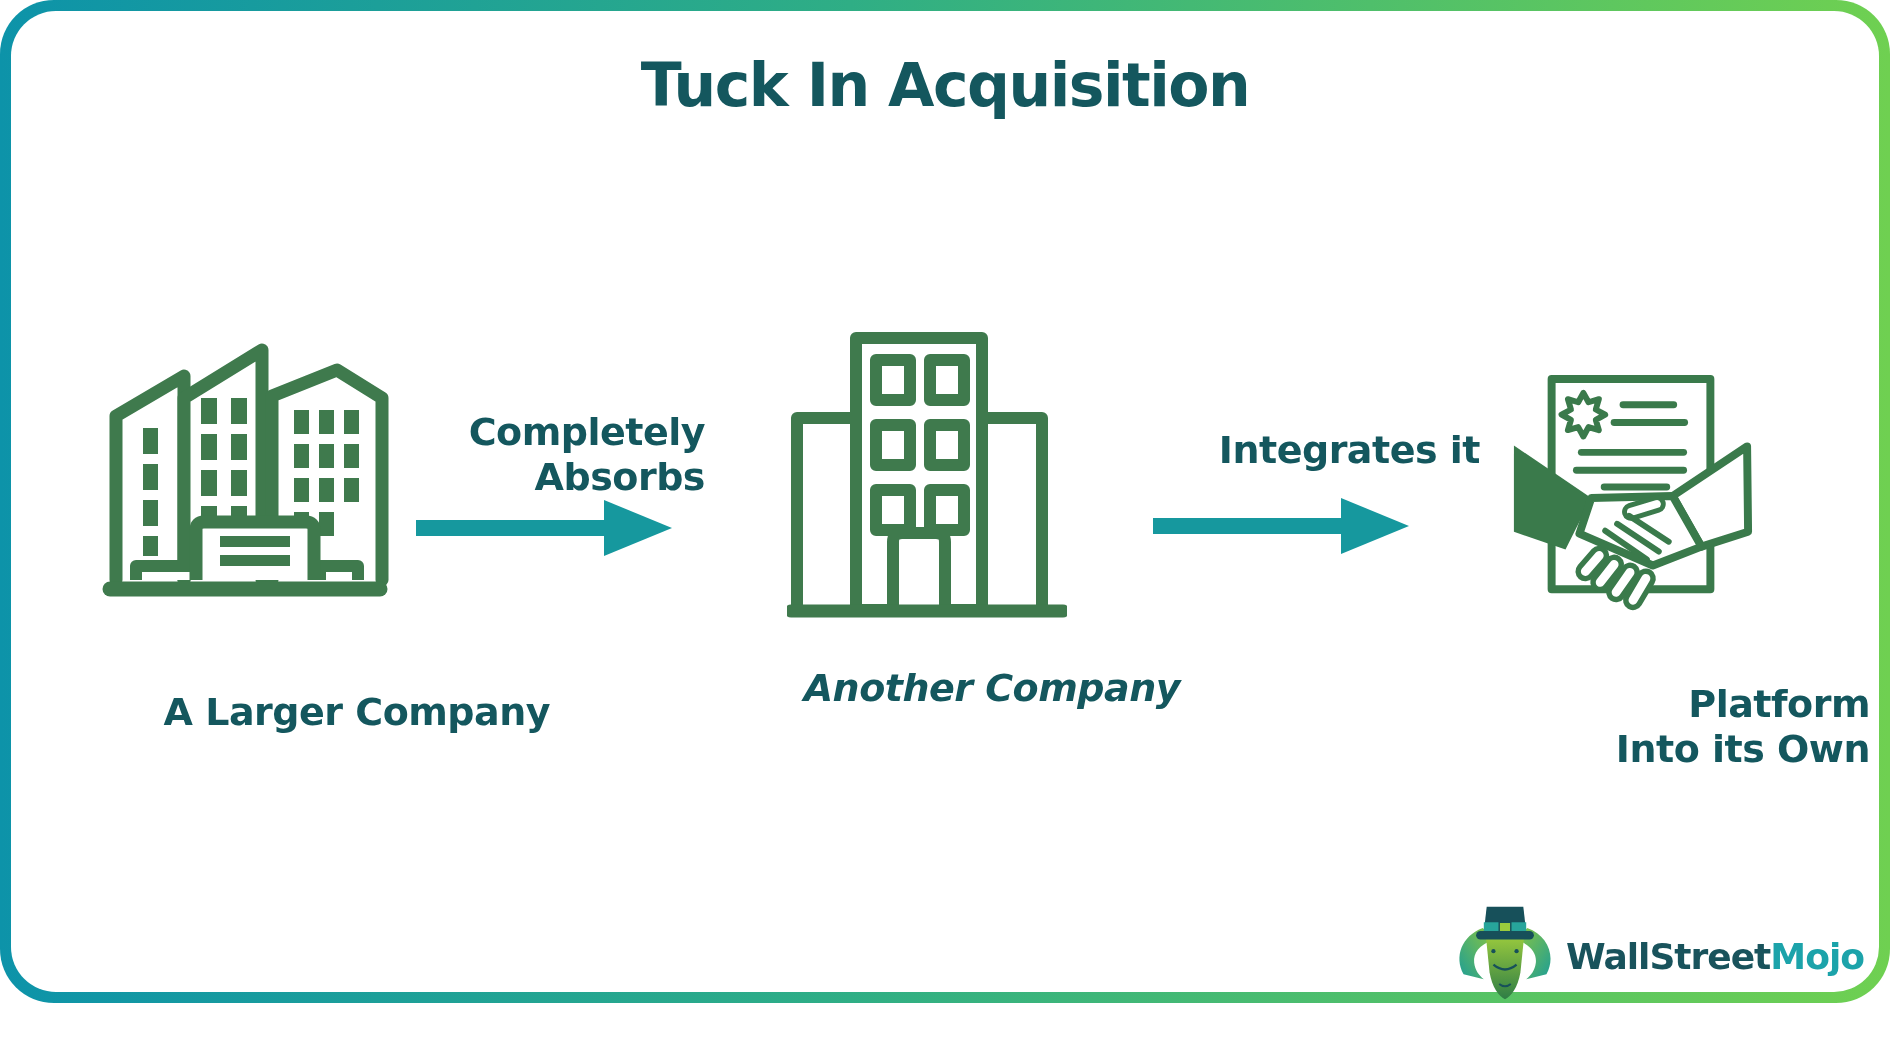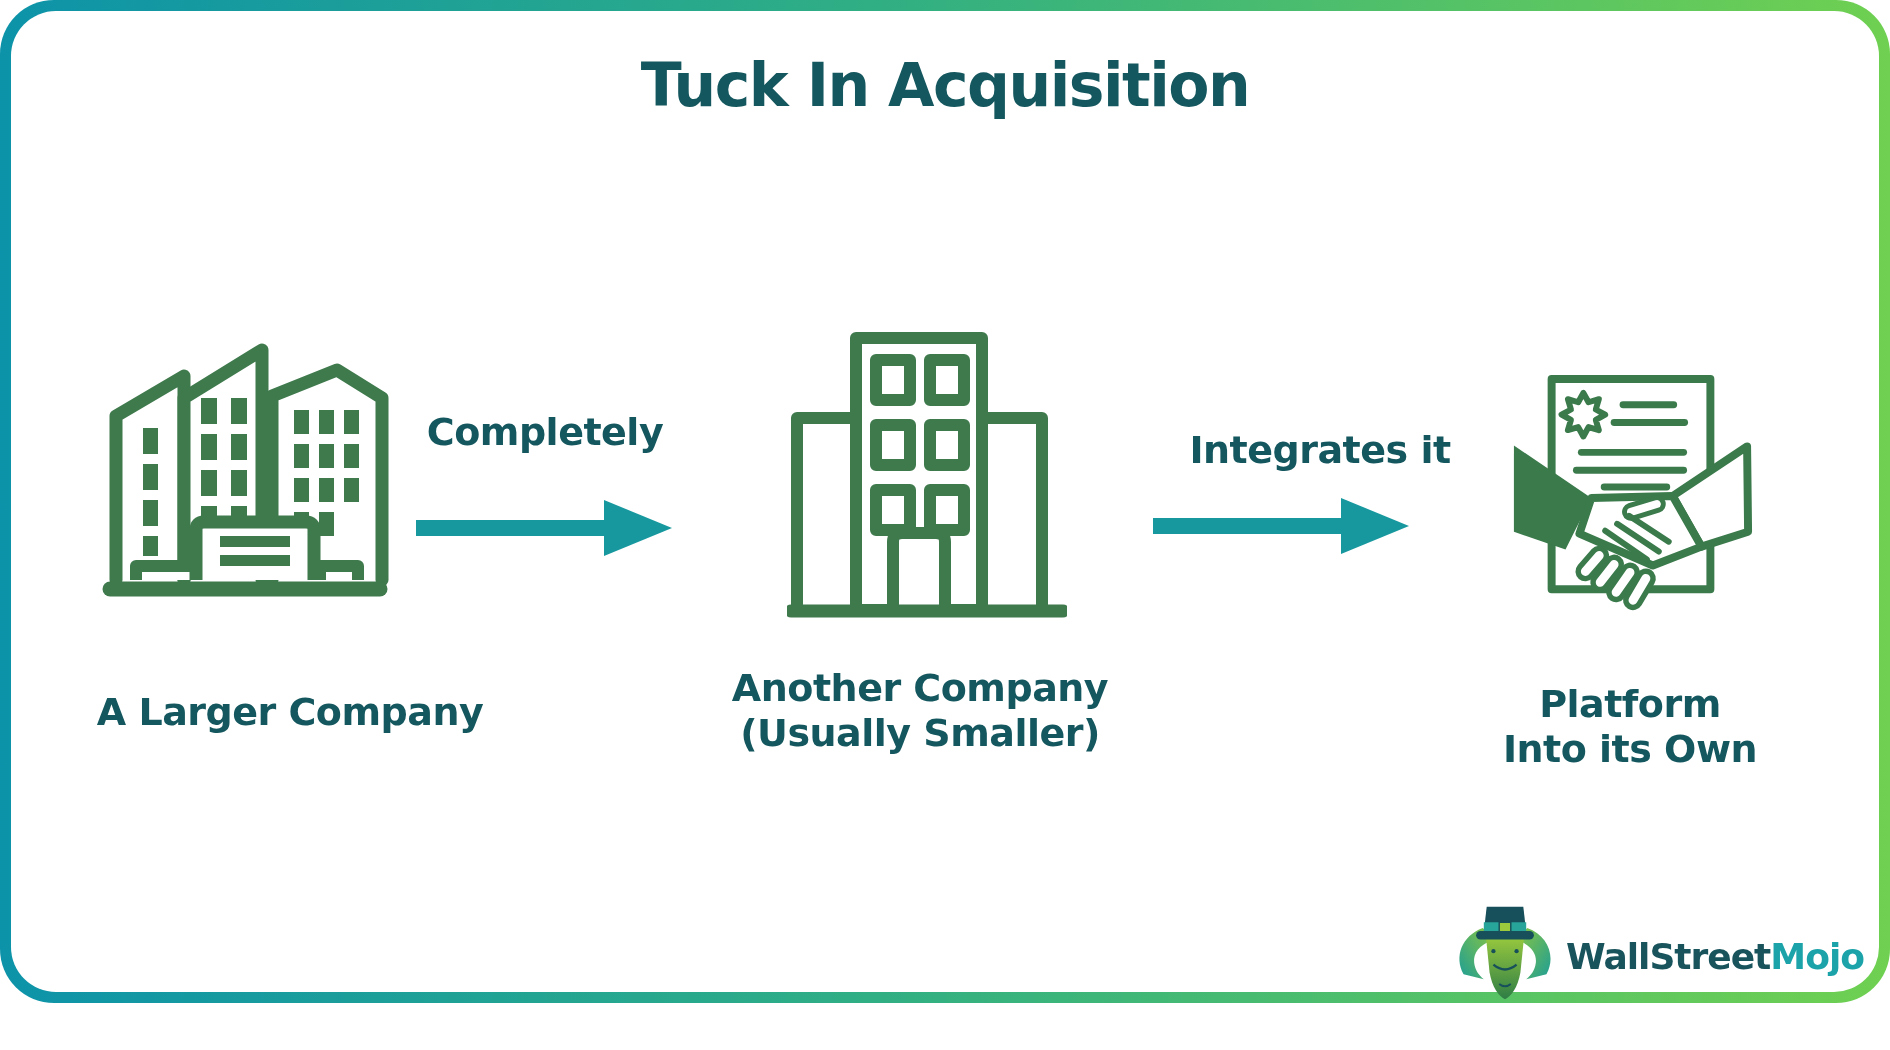--- a/index.html
+++ b/index.html
@@ -11,33 +11,33 @@
   .frame{position:absolute;inset:0;border-radius:54px;
     background:linear-gradient(90deg,#0D93A9 0%,#2FAE85 45%,#6FD051 100%);}
   .frame-inner{position:absolute;inset:11px;border-radius:45px;background:#ffffff;}
 
   .abs{position:absolute;}
   .page-title{
     left:0;top:50px;width:100%;text-align:center;
     font-size:60px;font-weight:bold;letter-spacing:-1.5px;color:#14575E;
   }
   .step-label,.arrow-label{
-    text-align:center;font-weight:bold;color:#14575E;letter-spacing:-0.5px;
+    text-align:right;font-weight:bold;color:#14575E;letter-spacing:-0.5px;
     font-size:38px;line-height:1.18;
   }
   .line:empty{display:none;}
 
   .icon-buildings{left:100px;top:298px;width:290px;height:300px;}
   .label-step1{left:30px;top:690px;width:520px;}
 
   .arrow1-label{left:385px;top:410px;width:320px;}
   .arrow1{left:416px;top:498px;width:256px;height:60px;}
 
   .icon-building2{left:787px;top:330px;width:280px;height:290px;}
-  .label-step2{left:660px;top:666px;width:520px;}
+  .label-step2{left:660px;top:666px;width:520px;font-style:italic;}
 
   .arrow2-label{left:1160px;top:428px;width:320px;}
   .arrow2{left:1153px;top:496px;width:256px;height:60px;}
 
   .icon-handshake{left:1502px;top:374px;width:258px;height:250px;}
   .label-step3{left:1390px;top:682px;width:480px;}
 
   .logo{left:1452px;top:903px;display:flex;align-items:center;gap:8px;}
   .logo-bull{width:106px;height:106px;}
   .logo-text{font-size:36px;font-weight:bold;letter-spacing:-1px;white-space:nowrap;}
@@ -100,20 +100,21 @@
 
     <line x1="10" y1="291" x2="280" y2="291" stroke="#3F7A4D" stroke-width="15" stroke-linecap="round"></line>
   </svg>
   <div class="abs step-label label-step1">
     <div class="line">A Larger Company</div>
 
   </div>
 
   <div class="abs arrow-label arrow1-label">
     <div class="line">Completely</div>
+    <div class="line">Absorbs</div>
   </div>
   <svg class="abs arrow1" viewBox="0 0 256 60">
     <rect x="0" y="22" width="198" height="16" fill="#16989E"></rect>
     <polygon points="188,2 256,30 188,58" fill="#16989E"></polygon>
   </svg>
 
   <svg class="abs icon-building2" viewBox="0 0 280 290">
     <g stroke="#3F7A4D" stroke-width="12" stroke-linejoin="round" fill="none">
       <rect x="69" y="8" width="126" height="272" fill="#ffffff"></rect>
       <path d="M10 280 V88 H69"></path>
@@ -123,21 +124,20 @@
       <rect x="89" y="95" width="34" height="40" fill="#ffffff"></rect>
       <rect x="143" y="95" width="34" height="40" fill="#ffffff"></rect>
       <rect x="89" y="160" width="34" height="40" fill="#ffffff"></rect>
       <rect x="143" y="160" width="34" height="40" fill="#ffffff"></rect>
       <path d="M106 280 V212 Q106 203 115 203 H149 Q158 203 158 212 V280" fill="#ffffff"></path>
     </g>
     <line x1="4" y1="281" x2="276" y2="281" stroke="#3F7A4D" stroke-width="13" stroke-linecap="round"></line>
   </svg>
   <div class="abs step-label label-step2">
     <div class="line">Another Company</div>
-    <div class="line">(Usually Smaller)</div>
   </div>
 
   <div class="abs arrow-label arrow2-label">
     <div class="line">Integrates it</div>
 
   </div>
   <svg class="abs arrow2" viewBox="0 0 256 60">
     <rect x="0" y="22" width="198" height="16" fill="#16989E"></rect>
     <polygon points="188,2 256,30 188,58" fill="#16989E"></polygon>
   </svg>

